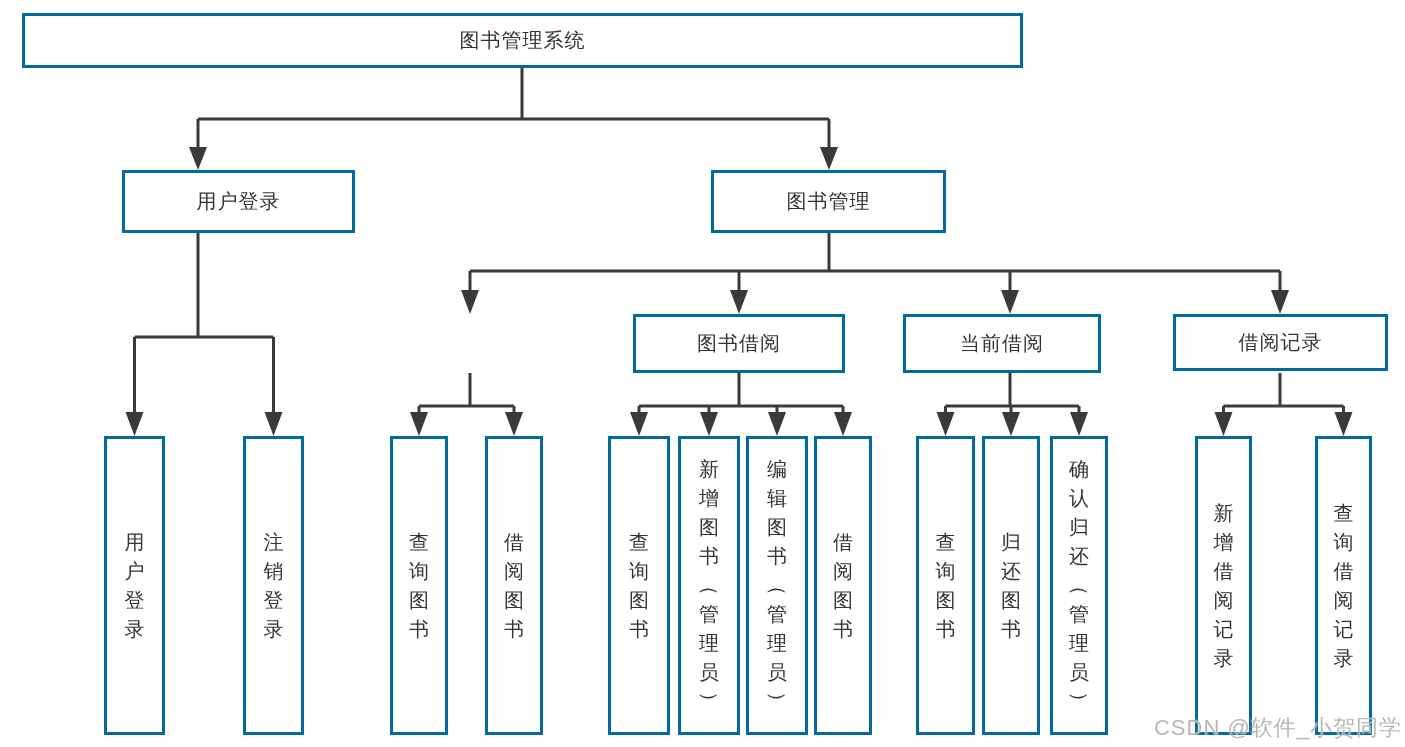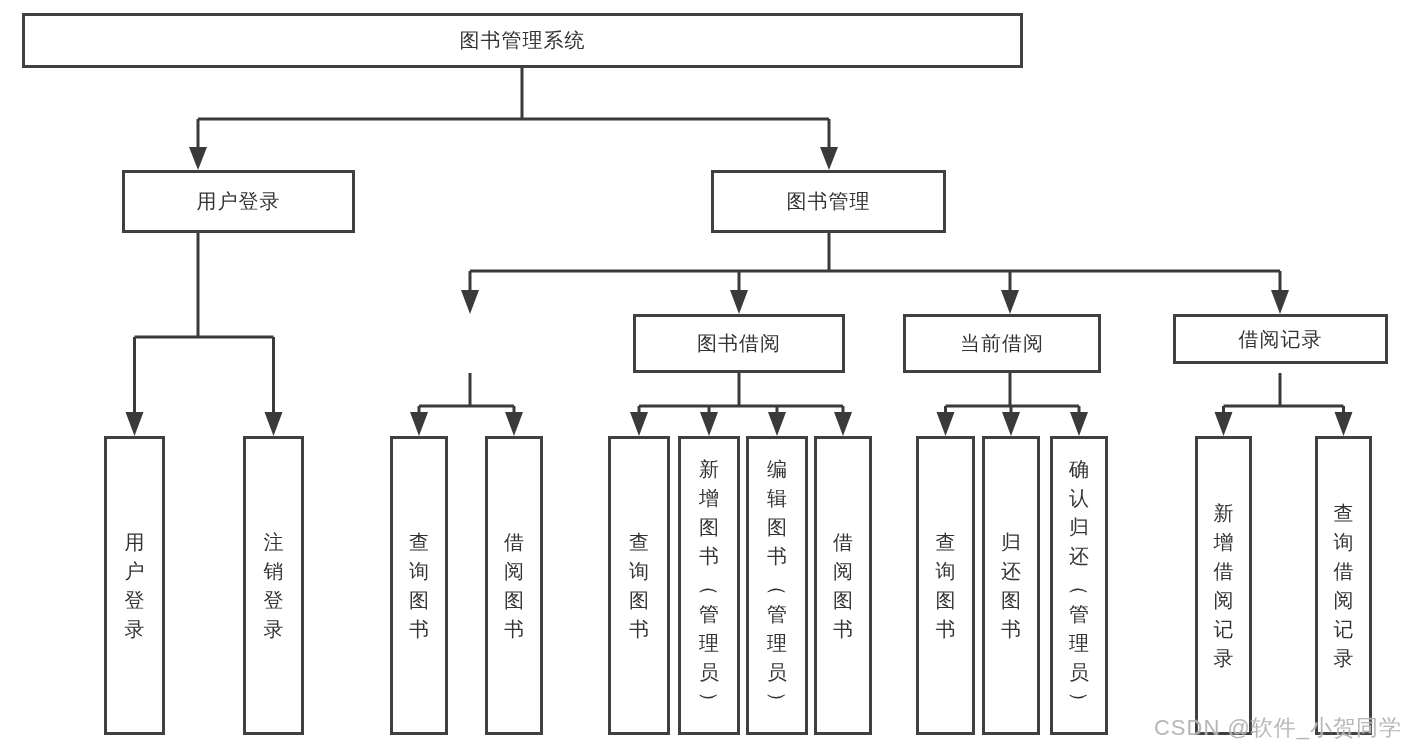--- a/index.html
+++ b/index.html
@@ -1,21 +1,21 @@
 <!DOCTYPE html>
 <html><head>
 <meta charset="utf-8">
 <style>
   html,body{margin:0;padding:0;background:#ffffff;}
   body{width:1405px;height:747px;position:relative;overflow:hidden;
        font-family:"Liberation Sans","DejaVu Sans",sans-serif;}
   #canvas{position:absolute;inset:0;width:1405px;height:747px;background:#fff;}
   svg.connectors{position:absolute;left:0;top:0;z-index:1;}
   .node{position:absolute;box-sizing:border-box;background:#fff;
-        border:3px solid #404040;z-index:2;display:flex;
+        border:3px solid #0369a1;z-index:2;display:flex;
         align-items:center;justify-content:center;color:#333;}
   .hbox{font-size:20px;letter-spacing:1px;}
   .vbox{flex-direction:column;font-size:20px;}
   .vbox .vchar{display:block;line-height:29px;height:29px;text-align:center;}
   .vbox .vchar.rot{transform:rotate(90deg);}
   #watermark{position:absolute;right:3px;bottom:4px;z-index:9;
              font-size:22px;color:rgba(176,176,176,0.92);
              text-shadow:0 0 2px rgba(255,255,255,0.85);
              letter-spacing:1px;white-space:nowrap;}
 </style>
@@ -64,21 +64,21 @@
     </g>
   </svg>
 
   <div class="node hbox" style="left:22px;top:13px;width:1001px;height:55px;">图书管理系统</div>
 
   <div class="node hbox" style="left:82px;top:170px;width:233px;height:63px;margin-left:40px;">用户登录</div>
   <div class="node hbox" style="left:711px;top:170px;width:235px;height:63px;">图书管理</div>
 
   <div class="node hbox" style="left:633px;top:314px;width:212px;height:59px;font-family:Liberation Serif, serif;">图书借阅</div>
   <div class="node hbox" style="left:903px;top:314px;width:198px;height:59px;">当前借阅</div>
-  <div class="node hbox" style="left:1173px;top:314px;width:215px;height:50px;">借阅记录</div>
+  <div class="node hbox" style="left:1173px;top:314px;width:215px;height:57px;">借阅记录</div>
 
   <div class="node vbox" style="left:104px;top:436px;width:61px;height:299px;">
       <span class="vchar">用</span>
       <span class="vchar">户</span>
       <span class="vchar">登</span>
       <span class="vchar">录</span>
     </div>
   <div class="node vbox" style="left:243px;top:436px;width:61px;height:299px;">
       <span class="vchar">注</span>
       <span class="vchar">销</span>

